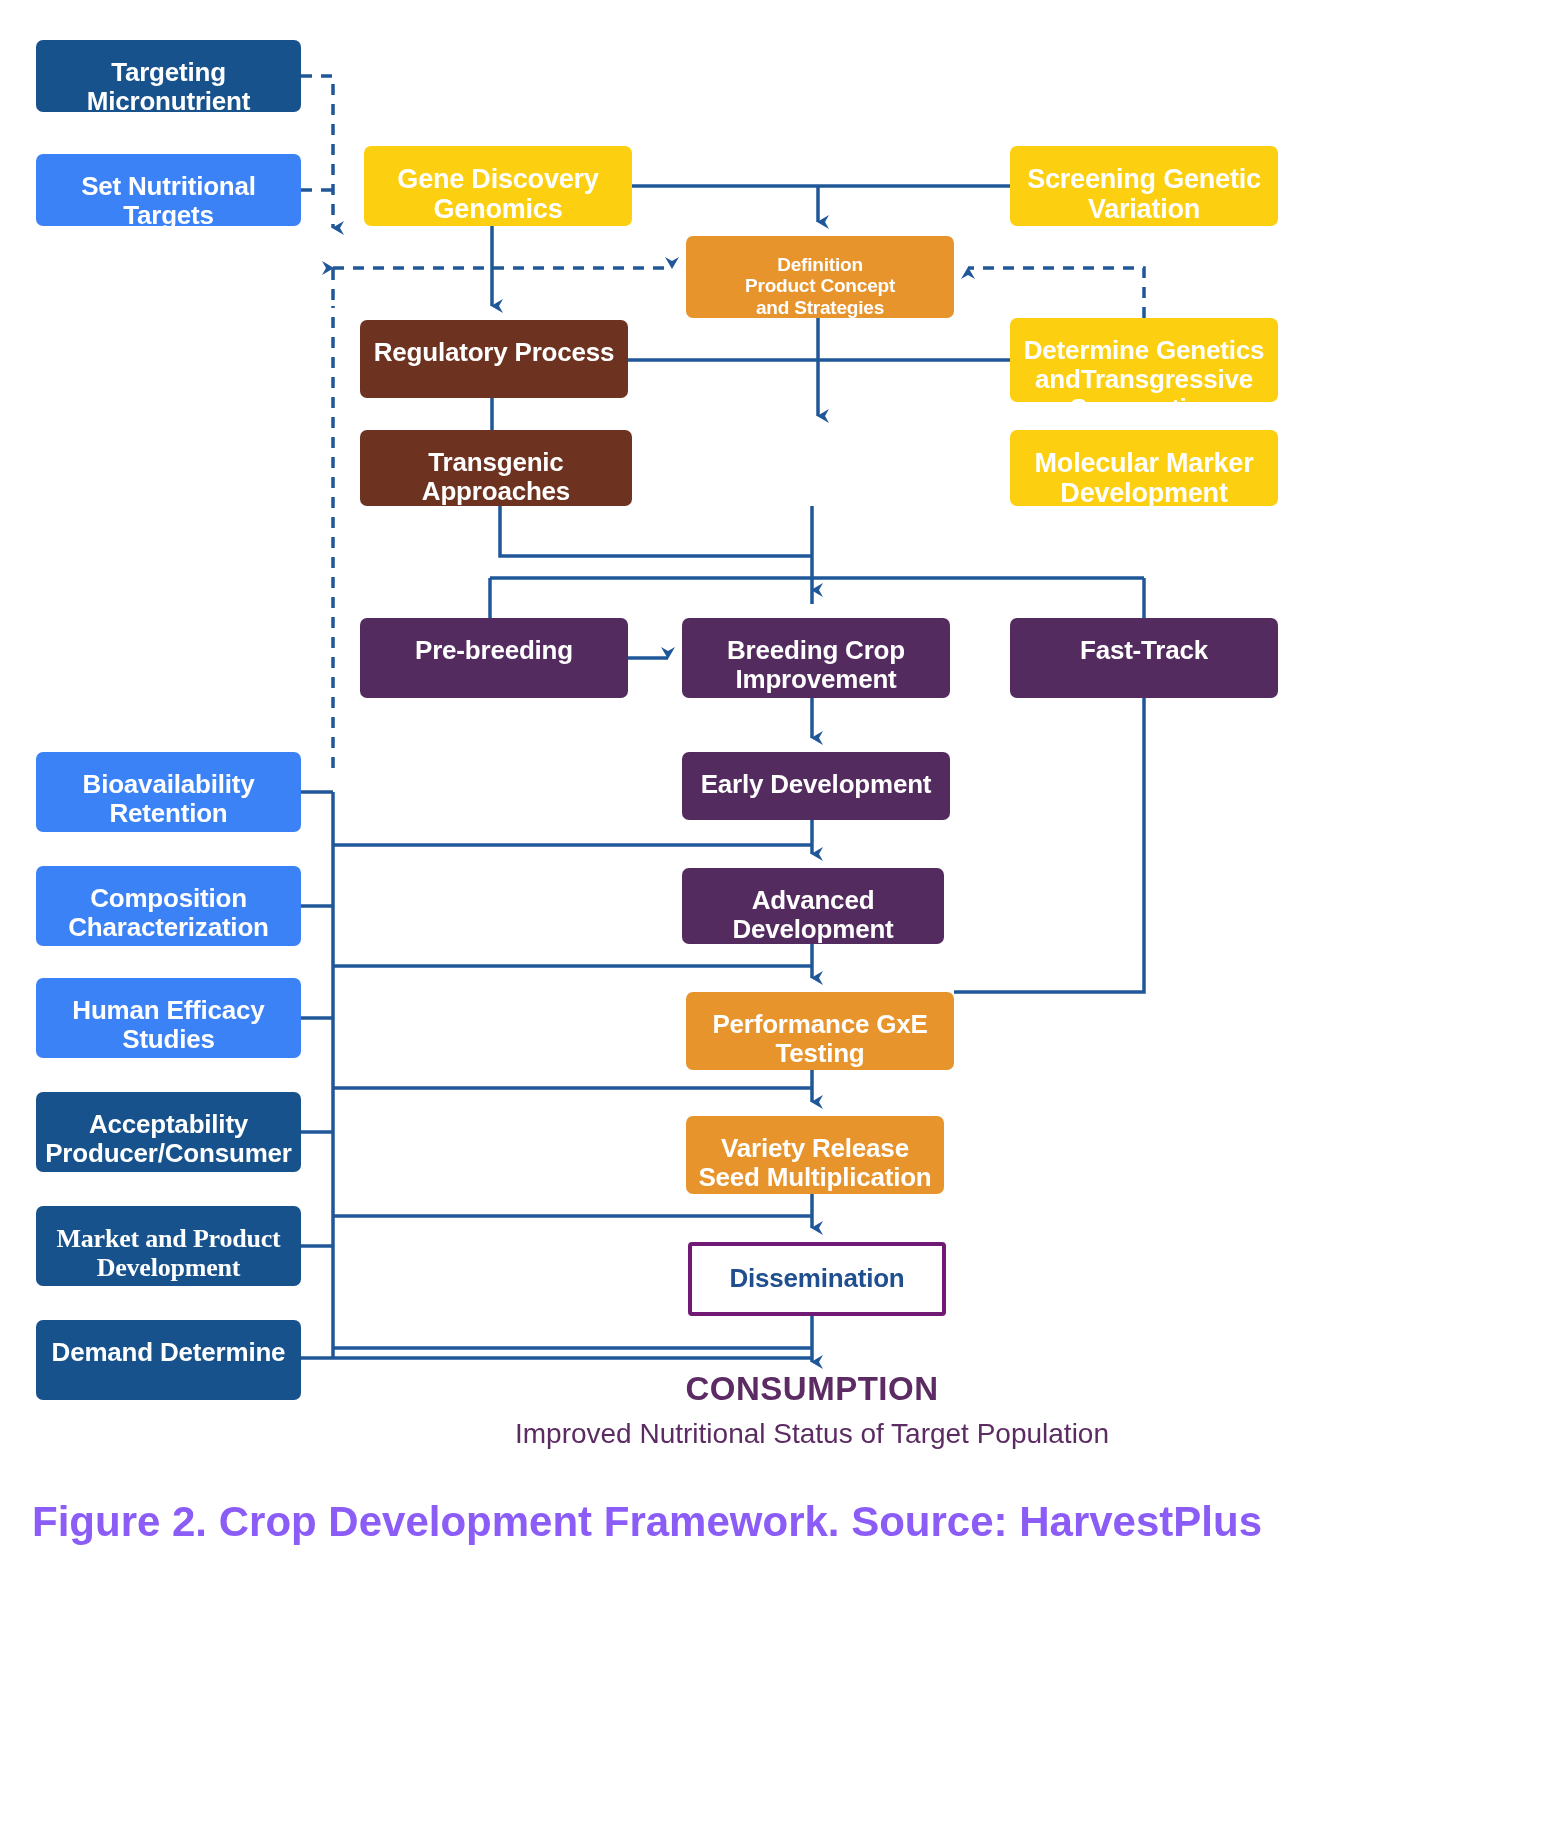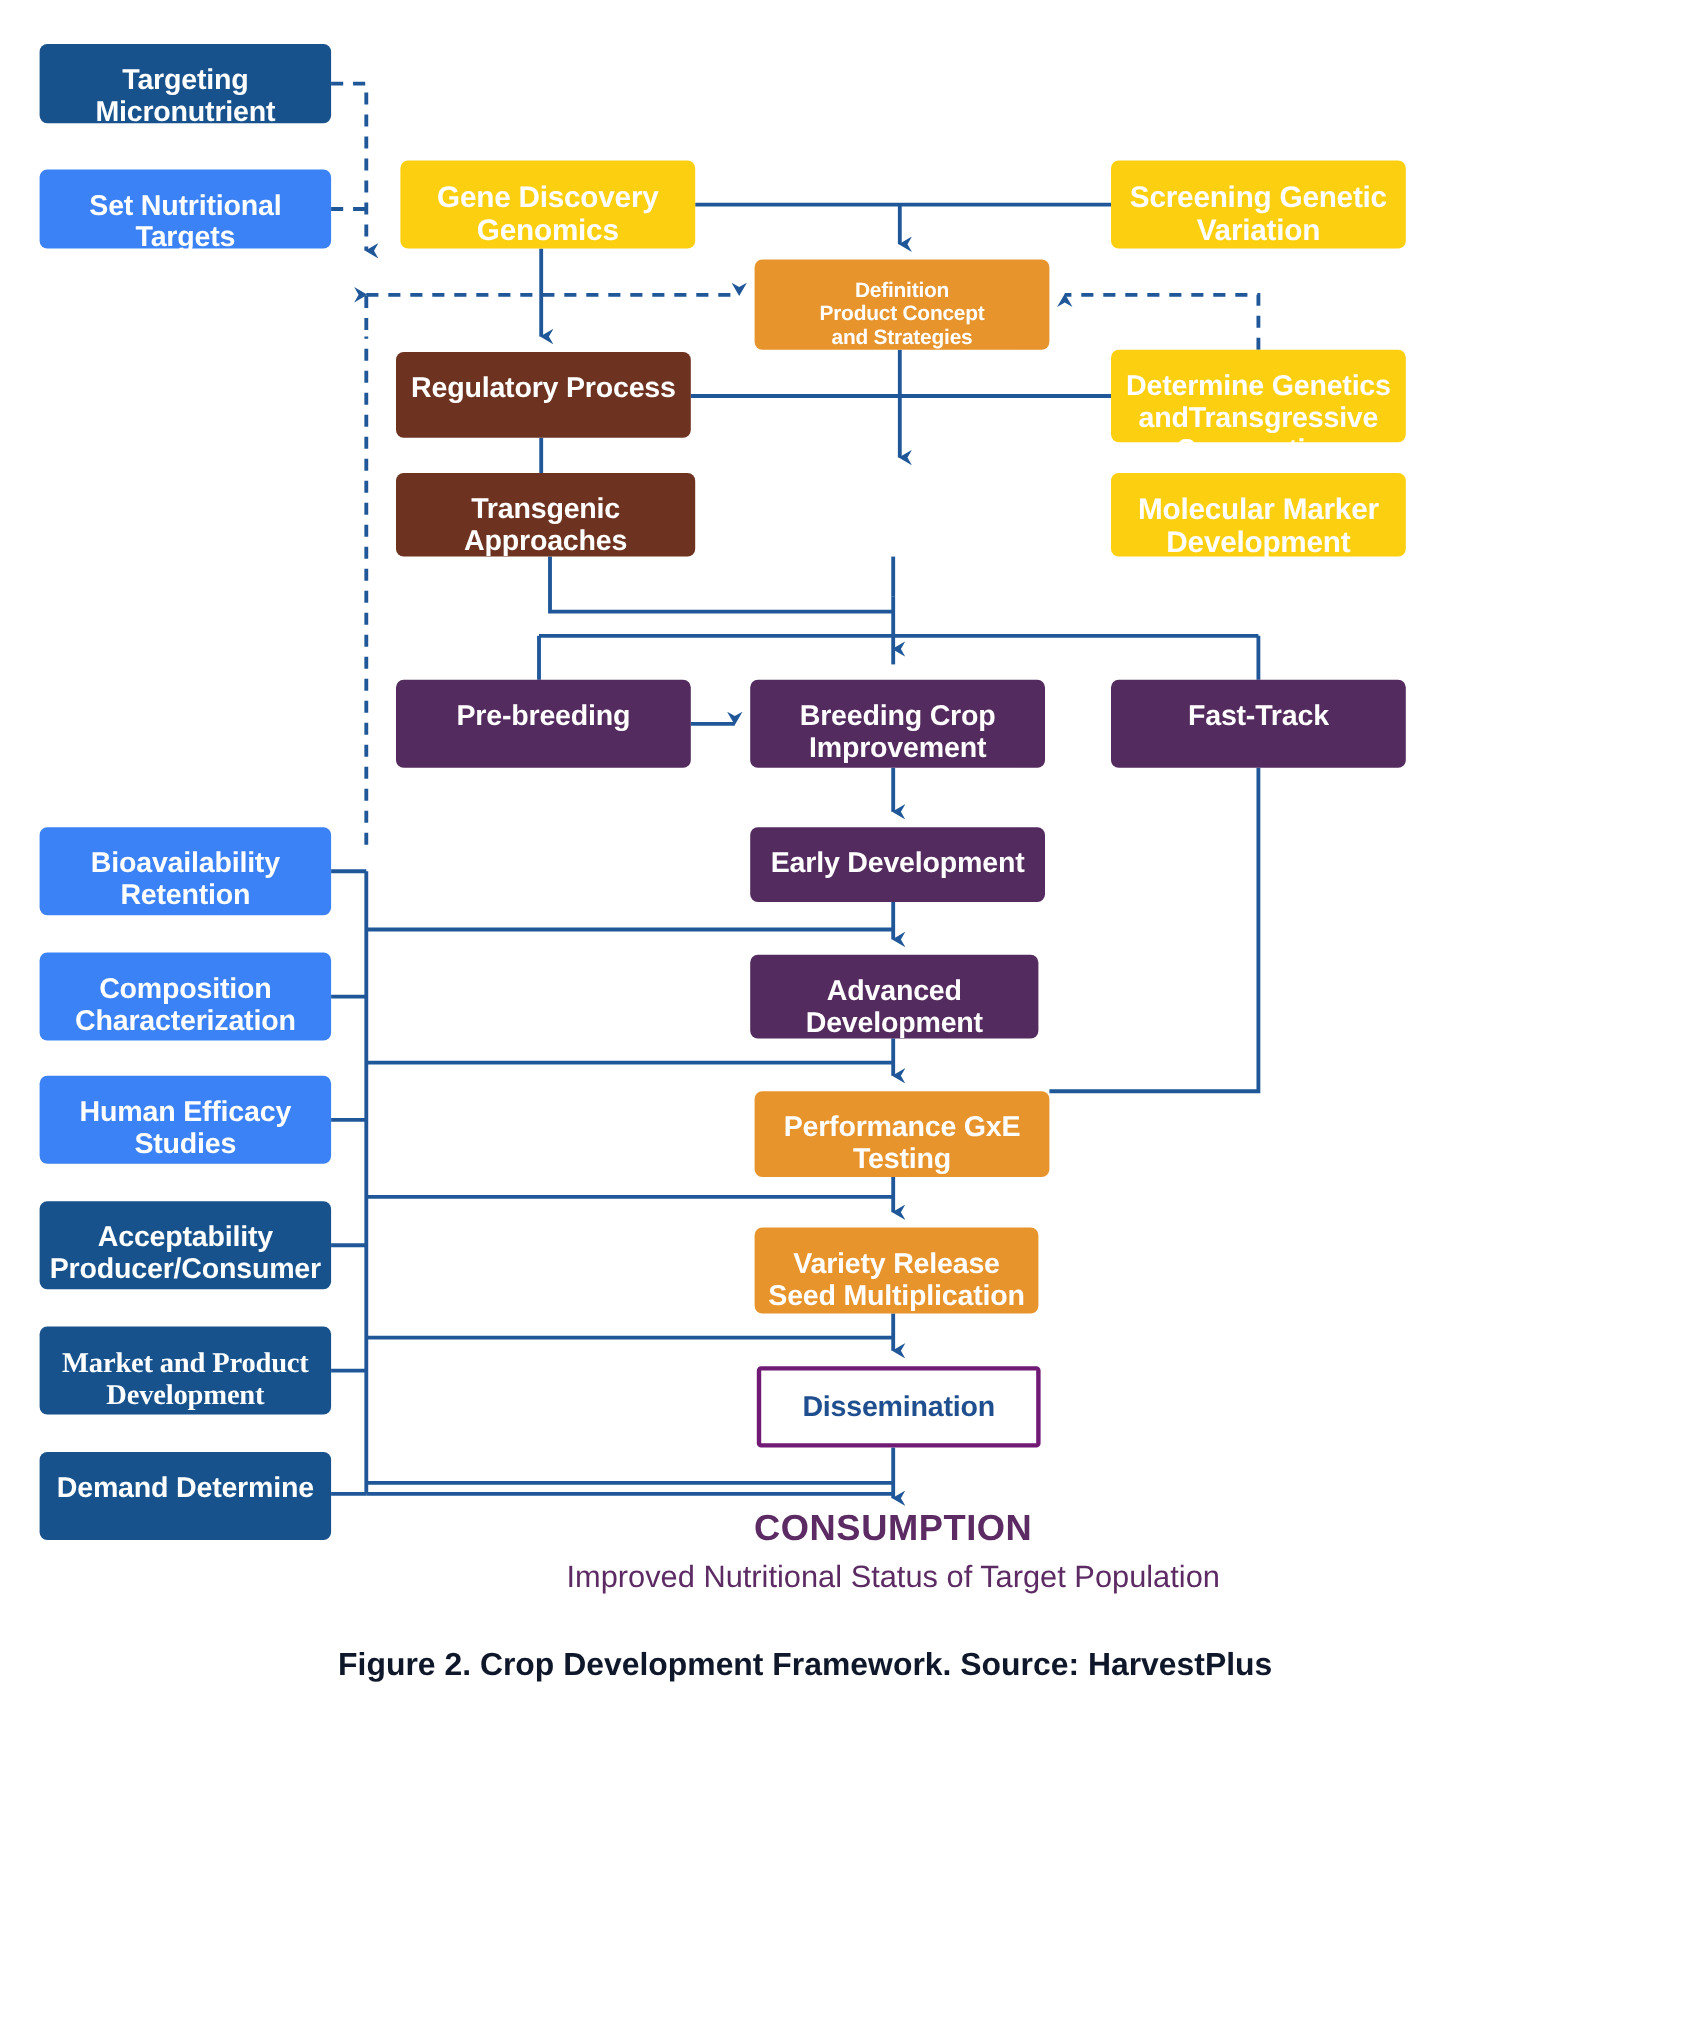--- a/index.html
+++ b/index.html
@@ -70,25 +70,24 @@
   }
   #consumption-sub {
     position: absolute;
     text-align: center;
     color: #5c2b63;
     font-size: 28px;
     z-index: 6;
   }
   #figure-caption {
     position: absolute;
-    color: #0f172a;
+    color: #8b5cf6;
     font-weight: bold;
-    font-size: 29px;
+    font-size: 42px;
     z-index: 6;
-    text-align: center;
   }
 </style>
 </head>
 <body>
 
 <div id="page">
 
   <svg id="svg-layer" viewBox="0 0 1549 1834">
     <defs>
       <marker id="arrowDown" markerWidth="14" markerHeight="14" refX="7" refY="11" orient="auto" markerUnits="userSpaceOnUse">

